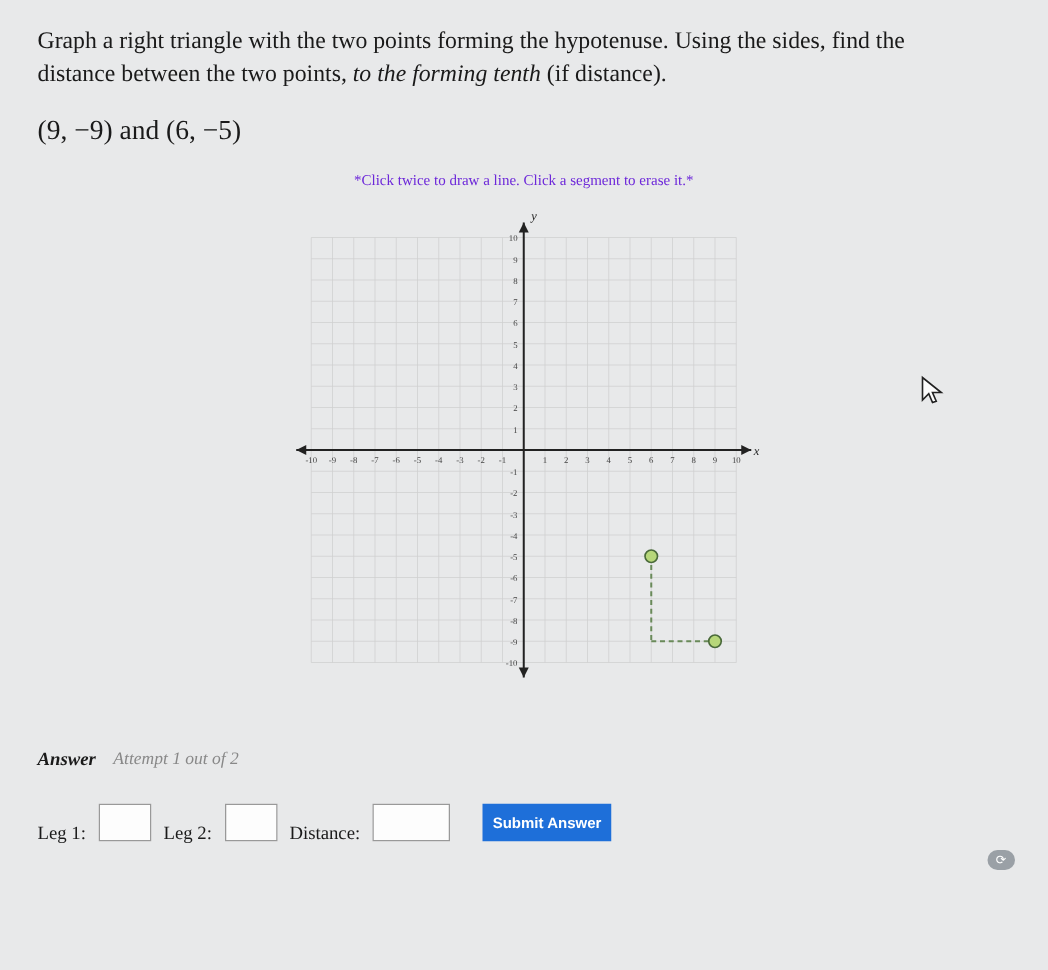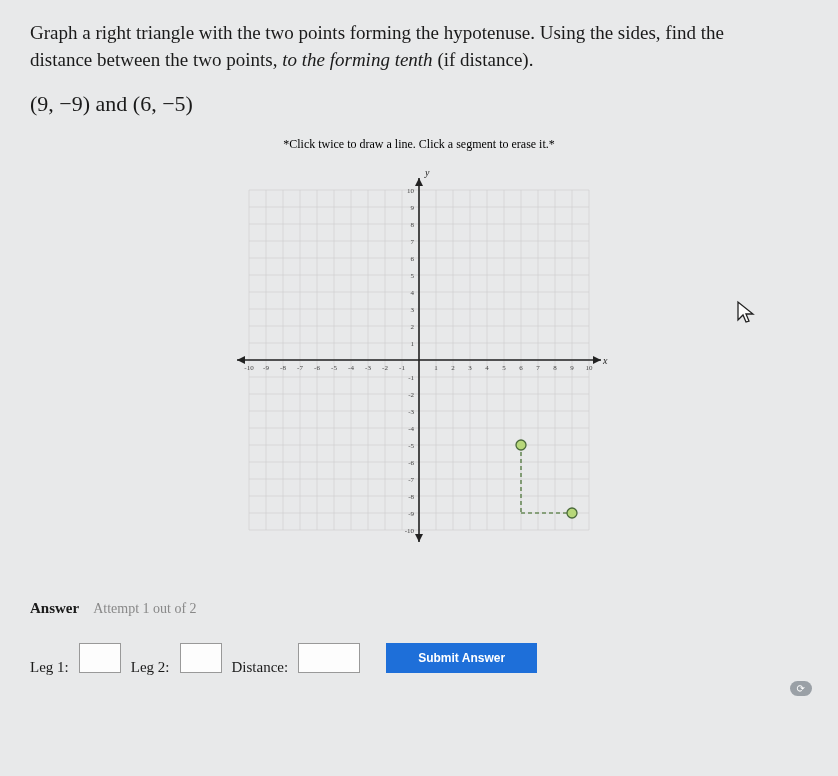--- a/index.html
+++ b/index.html
@@ -20,33 +20,34 @@
     .italic { font-style: italic; }
     .points-line {
       text-align: left;
       font-size: 22px;
       margin-bottom: 20px;
       font-family: 'Times New Roman', serif;
     }
     .hint-text {
       text-align: center;
       font-size: 12px;
-      color: #000000;
+      color: #6d28d9;
       margin-bottom: 8px;
     }
     .graph-container {
       display: flex;
       justify-content: center;
       margin-bottom: 40px;
     }
     .answer-row {
       margin-top: 18px;
       display: flex;
-      align-items: flex-end;
+      align-items: flex-start;
       gap: 8px;
+      font-style: italic;
     }
     .answer-label {
       font-weight: bold;
       font-size: 15px;
       margin-right: 6px;
     }
     .attempt-text {
       font-size: 14px;
       color: #888;
     }
@@ -73,21 +74,21 @@
       height: 30px;
       border: 1px solid #999;
       background: #fdfdfd;
       font-size: 14px;
       padding: 2px 4px;
     }
     .submit-btn {
       background: #1e6fd9;
       color: #fff;
       border: none;
-      padding: 8px 32px;
+      padding: 8px 8px;
       font-size: 12px;
       font-weight: bold;
       cursor: pointer;
       margin-left: 16px;
     }
     .badge {
       position: absolute;
       right: 26px;
       bottom: 80px;
       background: #9aa0a6;

